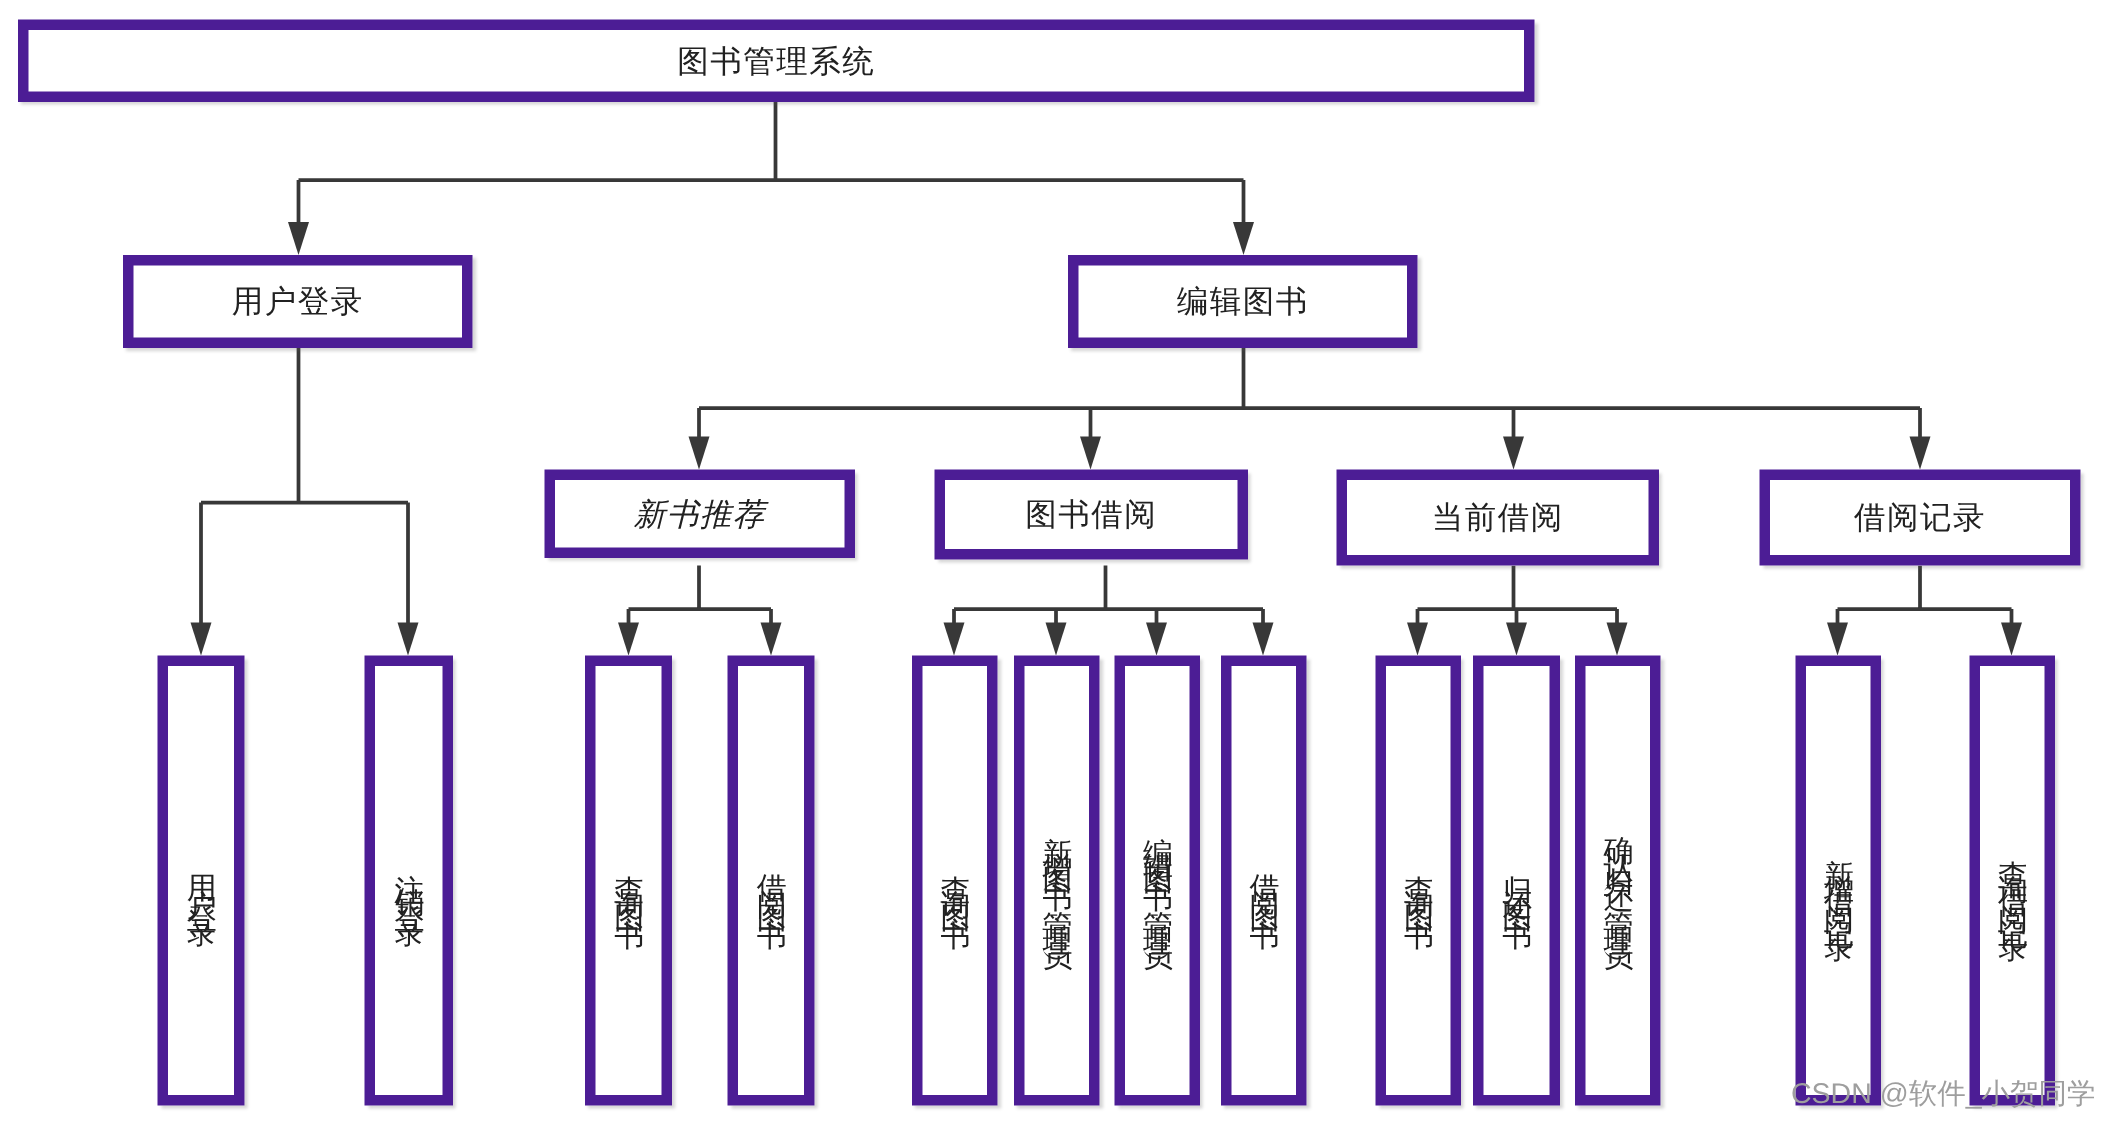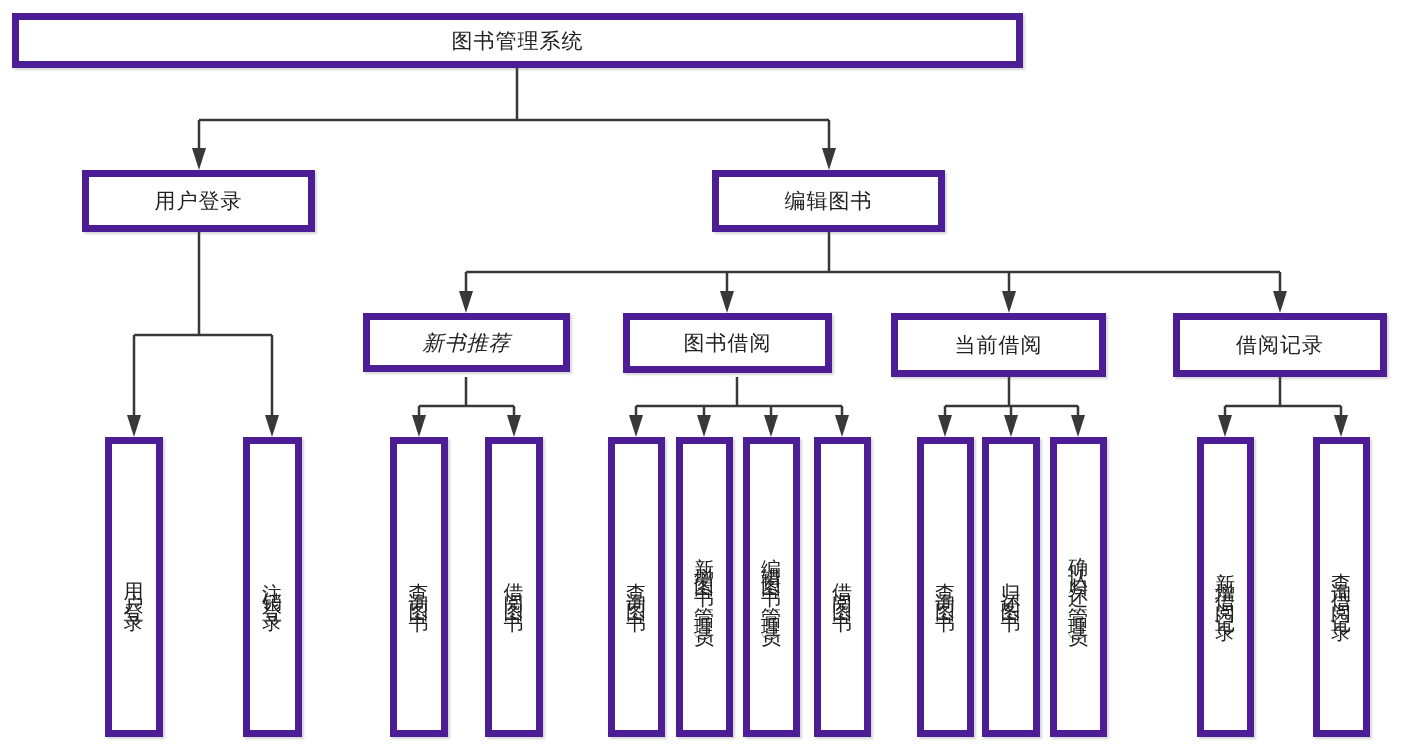--- a/index.html
+++ b/index.html
@@ -149,14 +149,15 @@
     <span class="vlabel">确认归还（管理员）</span>
   </div>
 
   <div class="node leaf" style="left:1197px; top:437px; width:57px; height:300px;">
     <span class="vlabel">新增借阅记录</span>
   </div>
   <div class="node leaf" style="left:1313px; top:437px; width:57px; height:300px;">
     <span class="vlabel">查询借阅记录</span>
   </div>
 
+  <div class="watermark">CSDN @软件_小贺同学</div>
 
 </div>
 
 </body></html>

